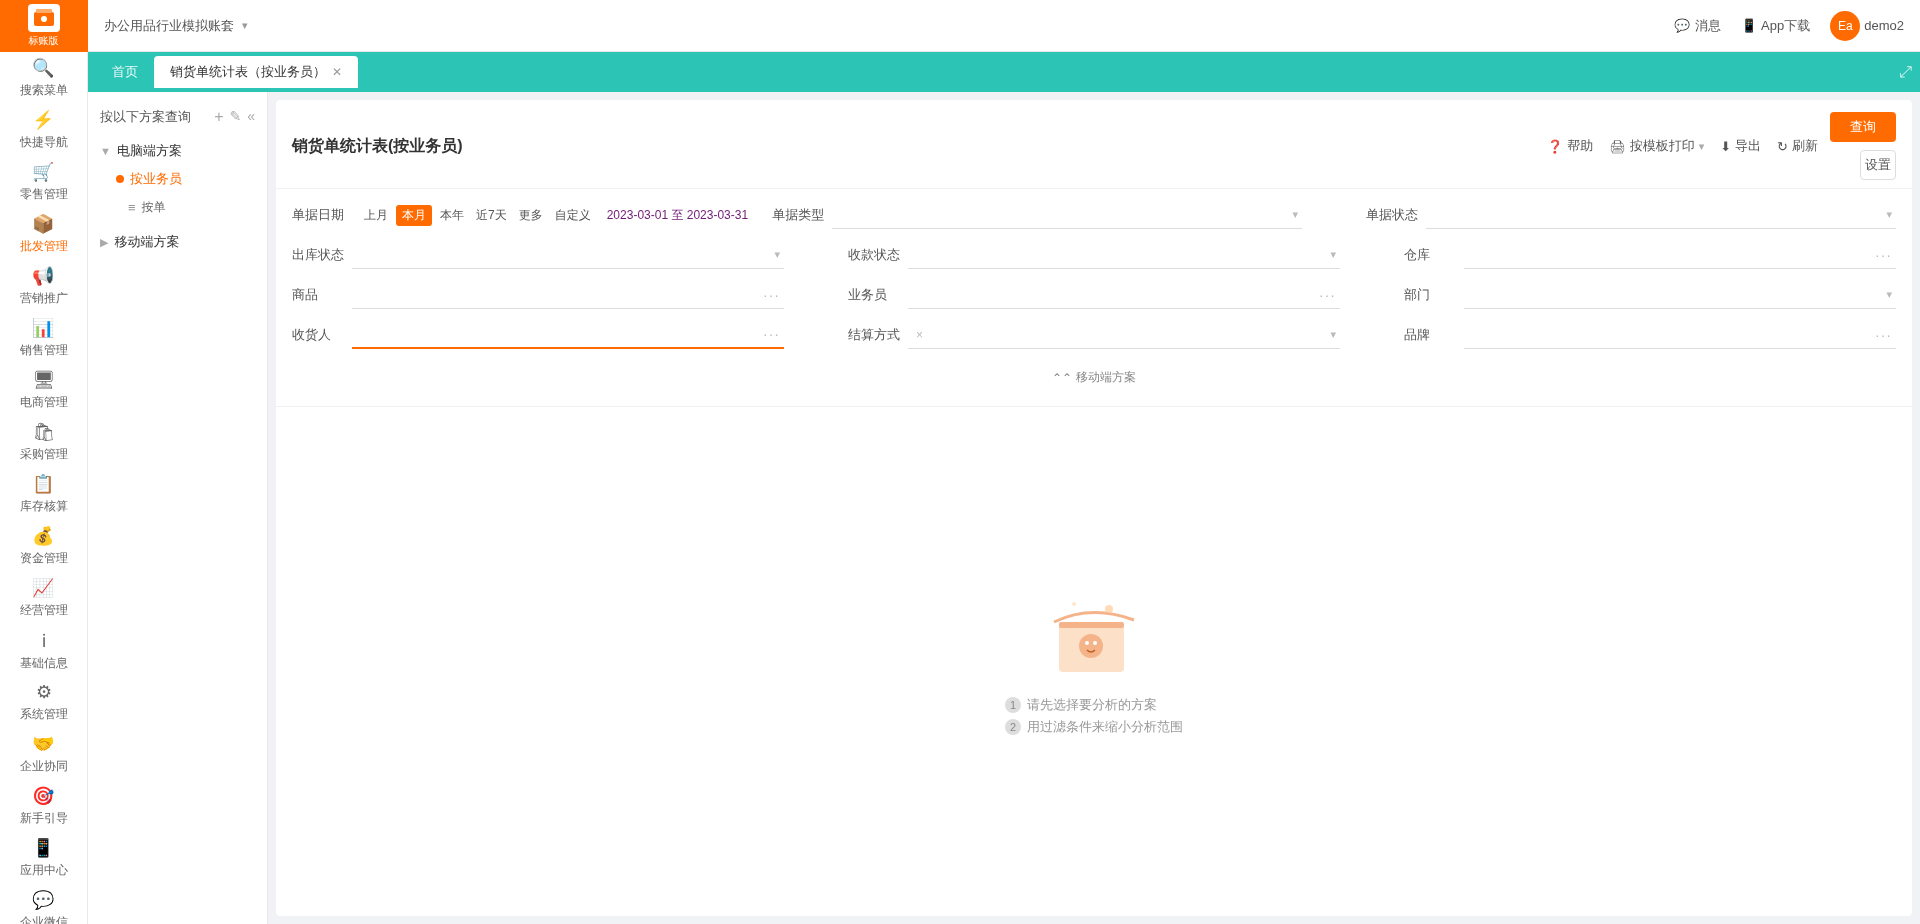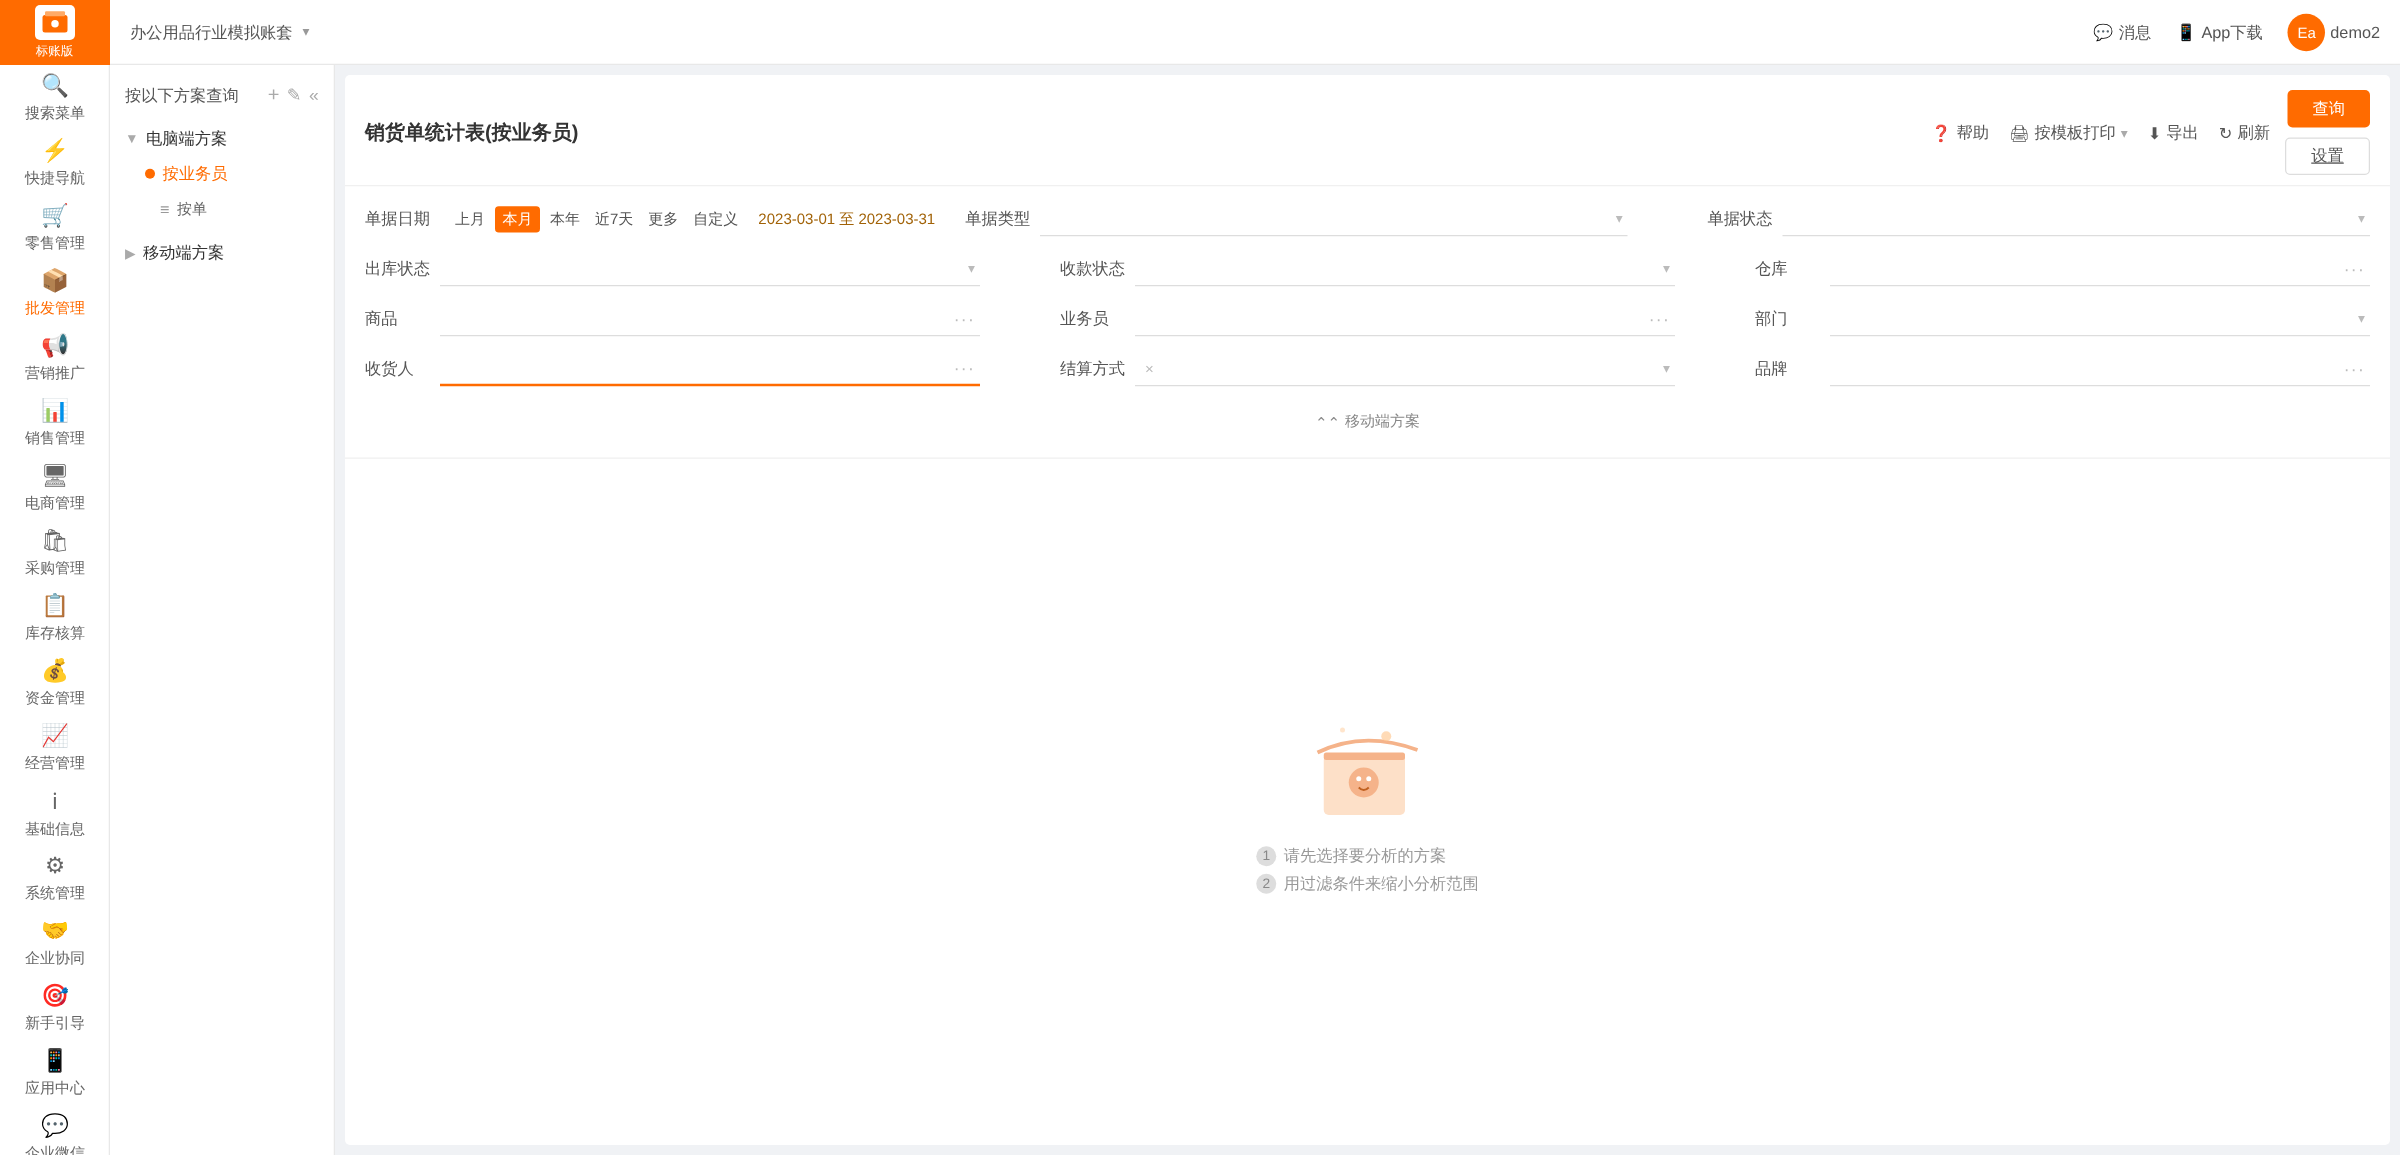--- a/index.html
+++ b/index.html
@@ -50,36 +50,36 @@
 
     
     .right-panel { flex: 1; background: #fff; margin: 8px; border-radius: 4px; overflow: hidden; display: flex; flex-direction: column; }
 
     
     .page-header { padding: 12px 16px 8px; display: flex; align-items: center; justify-content: space-between; border-bottom: 1px solid #f0f0f0; }
     .page-title { font-size: 16px; font-weight: bold; color: #333; }
     .page-actions { display: flex; align-items: center; gap: 12px; font-size: 13px; color: #555; }
     .page-actions .action-btn { display: flex; align-items: center; gap: 4px; cursor: pointer; color: #555; }
     .btn-query { background: #ff6b00; color: #fff; border: none; padding: 6px 20px; border-radius: 4px; cursor: pointer; font-size: 13px; }
-    .btn-setting { background: #fff; color: #555; border: 1px solid #ddd; padding: 5px 20px; border-radius: 4px; cursor: pointer; font-size: 13px; margin-top: 4px; text-decoration: underline; }
+    .btn-setting { background: #fff; color: #555; border: 1px solid #ddd; padding: 5px 4px; border-radius: 4px; cursor: pointer; font-size: 13px; margin-top: 4px; }
 
     
     .filter-area { padding: 12px 16px; border-bottom: 1px solid #f0f0f0; }
     .filter-row { display: flex; align-items: center; margin-bottom: 12px; gap: 0; }
     .filter-item { display: flex; align-items: center; flex: 1; min-width: 0; }
     .filter-label { font-size: 13px; color: #555; white-space: nowrap; min-width: 60px; flex-shrink: 0; }
     .filter-control { flex: 1; display: flex; align-items: center; border-bottom: 1px solid #ddd; padding: 4px 4px; font-size: 13px; color: #333; cursor: pointer; min-height: 28px; }
     .filter-control.active-border { border-bottom: 2px solid #ff6b00; }
     .filter-control .ctrl-dropdown { margin-left: auto; color: #bbb; font-size: 11px; }
     .filter-control .ctrl-dots { margin-left: auto; color: #bbb; font-size: 14px; letter-spacing: 1px; }
     .filter-control .ctrl-clear { color: #bbb; font-size: 12px; cursor: pointer; margin-left: 4px; }
     .date-tabs { display: flex; align-items: center; gap: 4px; margin-right: 4px; }
     .date-tab { font-size: 12px; color: #555; cursor: pointer; padding: 2px 4px; }
     .date-tab.active { background: #ff6b00; color: #fff; border-radius: 3px; padding: 2px 6px; }
-    .date-range { font-size: 12px; color: #a16207; }
+    .date-range { font-size: 12px; color: #701a75; }
     .filter-divider { width: 24px; flex-shrink: 0; }
 
     
     .collapse-bar { text-align: center; padding: 8px 0; font-size: 12px; color: #888; cursor: pointer; display: flex; align-items: center; justify-content: center; gap: 4px; }
 
     
     .empty-state { flex: 1; display: flex; flex-direction: column; align-items: center; justify-content: center; gap: 12px; }
     .empty-icon { width: 100px; height: 100px; position: relative; }
     .empty-text { font-size: 13px; color: #999; text-align: left; }
     .empty-text p { margin-bottom: 4px; display: flex; align-items: center; gap: 6px; }
@@ -190,20 +190,30 @@
         <span>📱</span>
         <span>App下载</span>
       </div>
       <div class="tr-item">
         <div class="avatar">Ea</div>
         <span>demo2</span>
       </div>
     </div>
   </div>
 
+  <div class="tabbar">
+    <div class="tab home">
+      <span>首页</span>
+    </div>
+    <div class="tab active">
+      <span>销货单统计表（按业务员）</span>
+      <span class="tab-close">✕</span>
+    </div>
+    <div class="tab-expand">⤢</div>
+  </div>
 
   <div class="content">
 
     <div class="left-panel">
       <div class="left-panel-header">
         <span>按以下方案查询</span>
         <div class="left-panel-header-icons">
           <span style="font-size:16px;color:#aaa;cursor:pointer;">+</span>
           <span style="font-size:14px;color:#aaa;cursor:pointer;">✎</span>
           <span style="font-size:14px;color:#aaa;cursor:pointer;">«</span>

